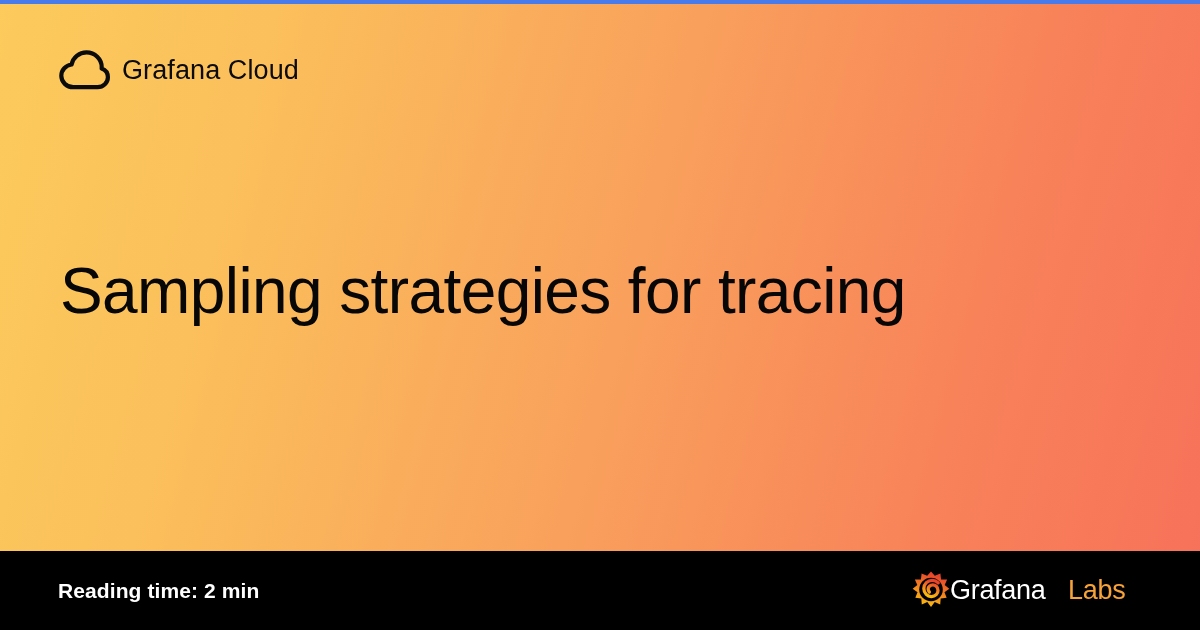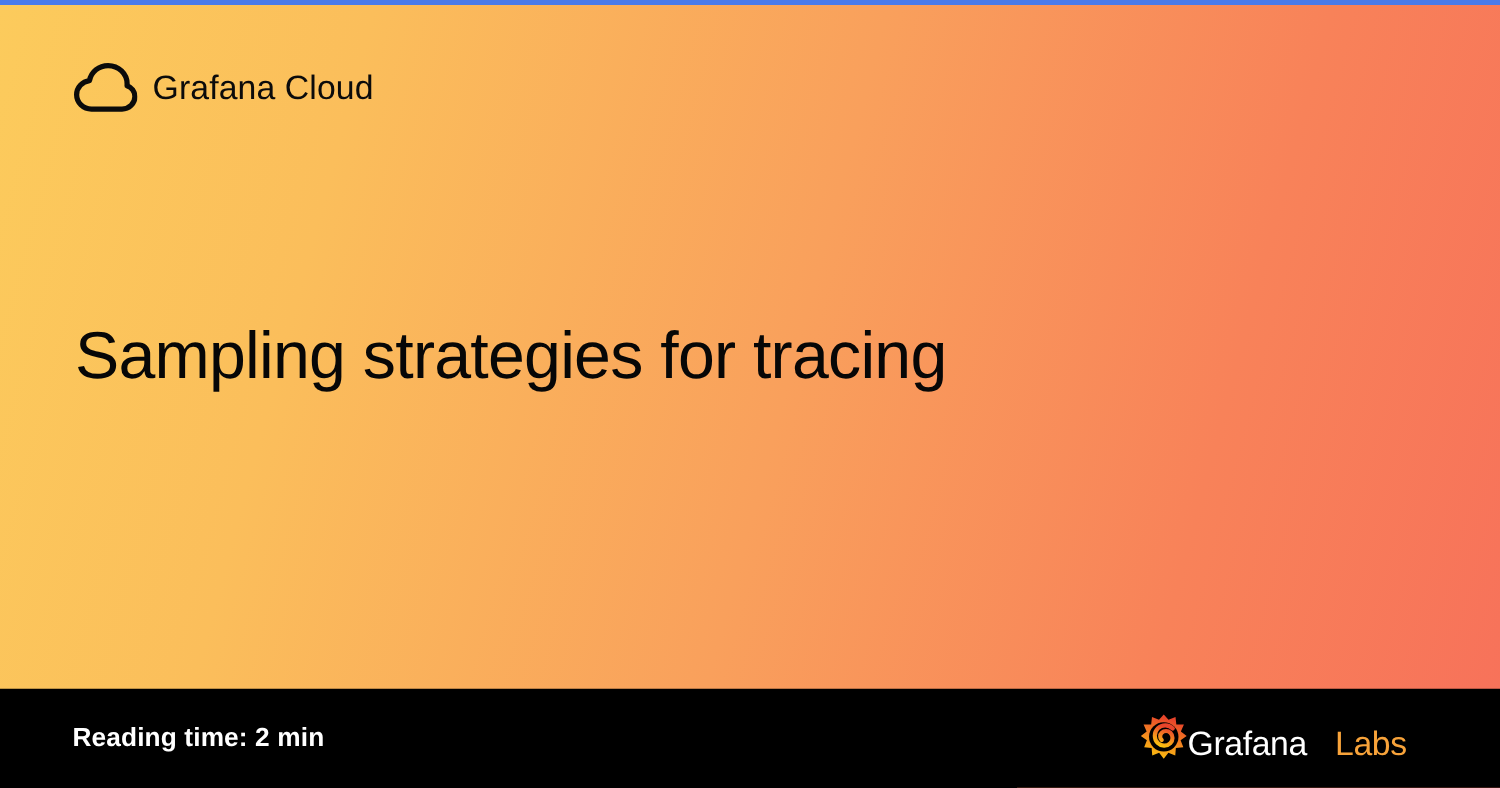--- a/index.html
+++ b/index.html
@@ -58,21 +58,21 @@
   }
 
   
   .title-wrap {
     position: absolute;
     left: 60px;
     right: 80px;
     top: 255px;
   }
   .title {
-    font-size: 53px;
+    font-size: 64px;
     font-weight: 400;
     color: #070707;
     line-height: 1.14;
     letter-spacing: -0.6px;
     margin: 0;
     white-space: nowrap;
   }
 
   
   .footer {
@@ -91,21 +91,21 @@
   }
   .reading-time {
     font-size: 21px;
     font-weight: 700;
     color: #FFFFFF;
     letter-spacing: 0.1px;
     white-space: nowrap;
   }
   .labs-logo {
     display: flex;
-    align-items: flex-end;
+    align-items: center;
   }
   .labs-mark {
     display: block;
     width: 38px;
     height: 40px;
     flex: 0 0 auto;
   }
   .labs-wordmark {
     display: block;
     height: 30px;

